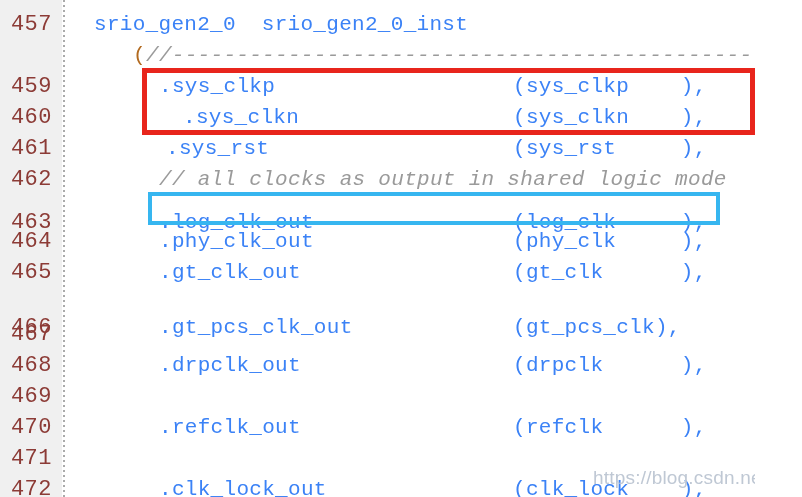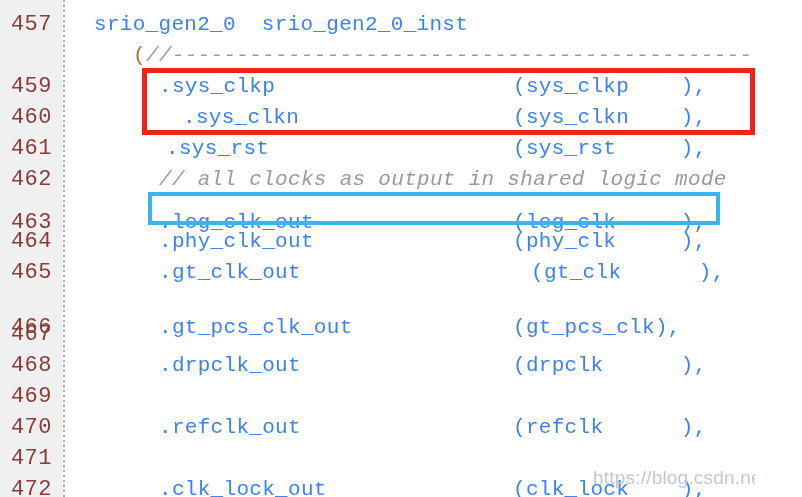--- a/index.html
+++ b/index.html
@@ -120,21 +120,21 @@
 
   <div id="code">
       <div class="line" style="top: 9px;"><span class="lineno">457</span><span class="code-text tok-plain" style="left: 94px;">srio_gen2_0  srio_gen2_0_inst</span></div>
       <div class="line" style="top: 40px;"><span class="code-text tok-punct" style="left: 133px;">(</span><span class="code-text tok-comment" style="left: 146px;">//-------------------------------------------------------------</span></div>
       <div class="line" style="top: 71px;"><span class="lineno">459</span><span class="code-text tok-plain" style="left: 159px;">.sys_clkp</span><span class="code-text tok-plain" style="left: 513px;">(sys_clkp    ),</span></div>
       <div class="line" style="top: 102px;"><span class="lineno">460</span><span class="code-text tok-plain" style="left: 159px; margin-left: 24px;">.sys_clkn</span><span class="code-text tok-plain" style="left: 513px;">(sys_clkn    ),</span></div>
       <div class="line" style="top: 133px;"><span class="lineno">461</span><span class="code-text tok-plain" style="left: 159px; margin-left: 7px;">.sys_rst</span><span class="code-text tok-plain" style="left: 513px;">(sys_rst     ),</span></div>
       <div class="line" style="top: 164px;"><span class="lineno">462</span><span class="code-text tok-comment" style="left: 159px;">// all clocks as output in shared logic mode</span></div>
       <div class="line" style="top: 207px;"><span class="lineno">463</span><span class="code-text tok-plain" style="left: 513px;">(log_clk     ),</span><span class="code-text tok-plain" style="left: 159px;">.log_clk_out</span></div>
       <div class="line" style="top: 226px;"><span class="lineno">464</span><span class="code-text tok-plain" style="left: 159px;">.phy_clk_out</span><span class="code-text tok-plain" style="left: 513px;">(phy_clk     ),</span></div>
-      <div class="line" style="top: 257px;"><span class="lineno">465</span><span class="code-text tok-plain" style="left: 159px;">.gt_clk_out</span><span class="code-text tok-plain" style="left: 513px; margin-left: 18px;">(gt_clk      ),</span></div>
+      <div class="line" style="top: 257px;"><span class="lineno">465</span><span class="code-text tok-plain" style="left: 159px;">.gt_clk_out</span><span class="code-text tok-plain" style="left: 513px;">(gt_clk      ),</span></div>
       <div class="line" style="top: 288px; margin-top: 24px;"><span class="lineno">466</span><span class="code-text tok-plain" style="left: 159px;">.gt_pcs_clk_out</span><span class="code-text tok-plain" style="left: 513px;">(gt_pcs_clk),</span></div>
       <div class="line" style="top: 319px;"><span class="lineno">467</span></div>
       <div class="line" style="top: 350px;"><span class="lineno">468</span><span class="code-text tok-plain" style="left: 513px;">(drpclk      ),</span><span class="code-text tok-plain" style="left: 159px;">.drpclk_out</span></div>
       <div class="line" style="top: 381px;"><span class="lineno">469</span></div>
       <div class="line" style="top: 412px;"><span class="lineno">470</span><span class="code-text tok-plain" style="left: 159px;">.refclk_out</span><span class="code-text tok-plain" style="left: 513px;">(refclk      ),</span></div>
       <div class="line" style="top: 443px;"><span class="lineno">471</span></div>
       <div class="line" style="top: 474px;"><span class="lineno">472</span><span class="code-text tok-plain" style="left: 159px;">.clk_lock_out</span><span class="code-text tok-plain" style="left: 513px;">(clk_lock    ),</span></div>
     </div>
 
   <div class="anno-box" id="box-red"></div>

